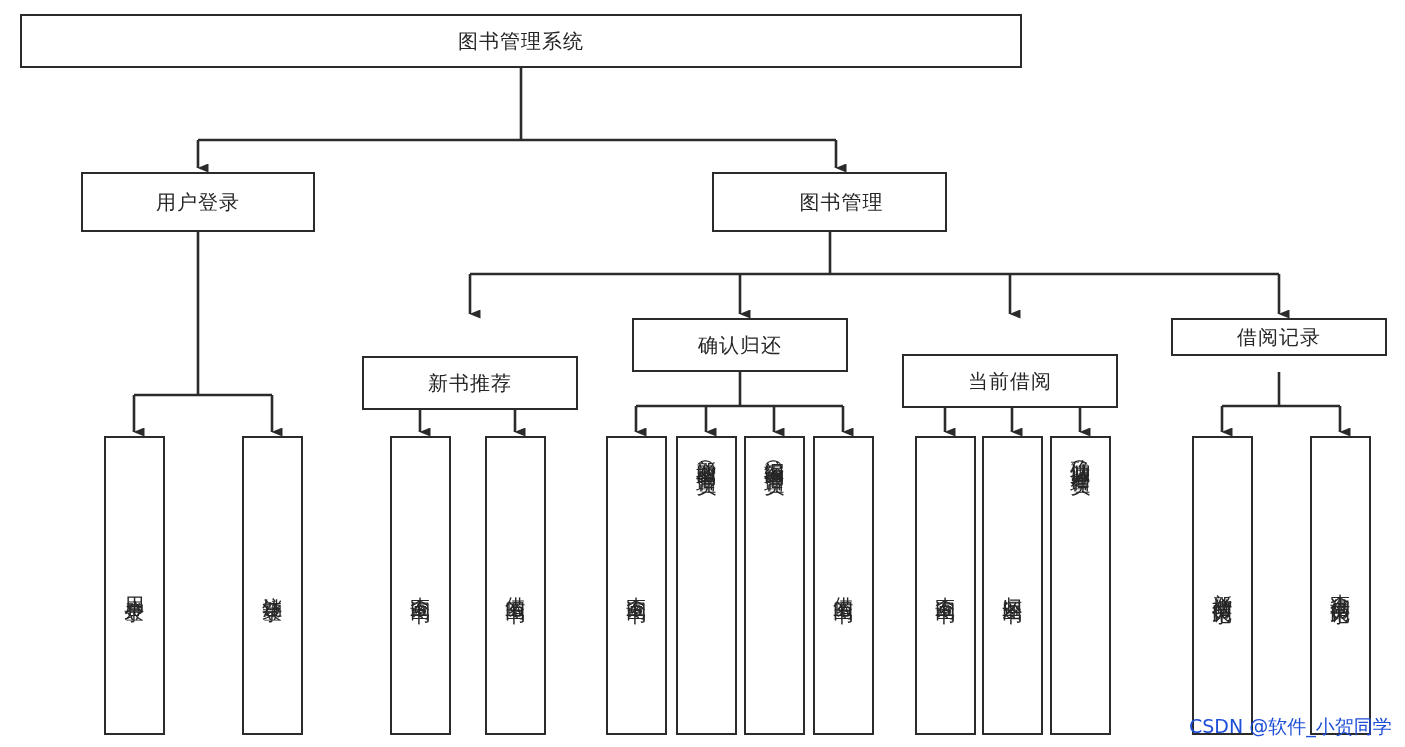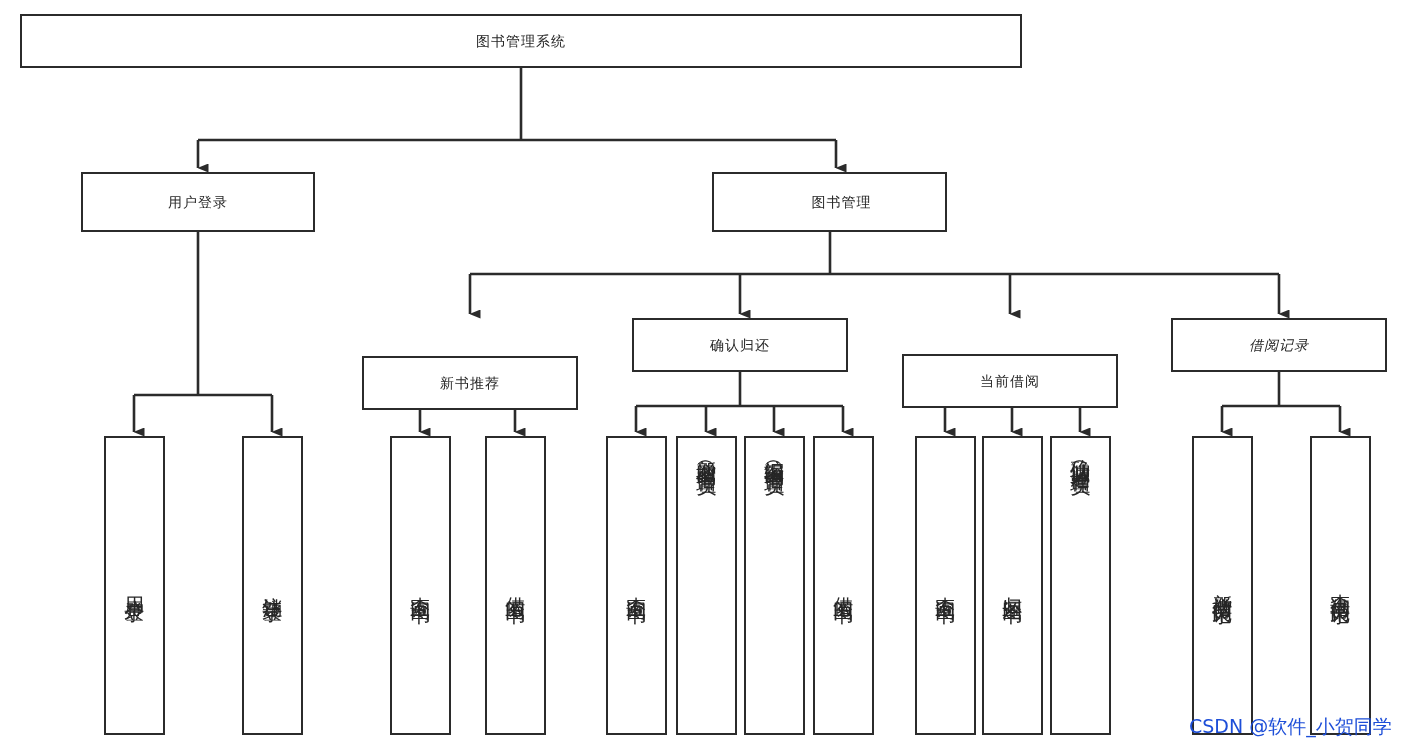--- a/index.html
+++ b/index.html
@@ -30,21 +30,21 @@
     box-sizing: border-box;
     background: #ffffff;
     border: 2.5px solid #2b2b2b;
     display: flex;
     align-items: center;
     justify-content: center;
     color: #262626;
     z-index: 2;
   }
   .node .label {
-    font-size: 14px;
+    font-size: 20px;
     line-height: 1.15;
     letter-spacing: 1px;
     white-space: nowrap;
     color: #262626;
   }
   
   .node.vertical {
     align-items: flex-start;
     justify-content: center;
     padding-top: 6px;
@@ -156,21 +156,21 @@
   </div>
 
   <div class="node" style="left:632px; top:318px; width:216px; height:54px;">
     <span class="label">确认归还</span>
   </div>
 
   <div class="node" style="left:902px; top:318px; width:216px; height:54px;margin-top:36px;">
     <span class="label">当前借阅</span>
   </div>
 
-  <div class="node" style="left:1171px; top:318px; width:216px; height:54px;font-style:italic;">
+  <div class="node" style="left:1171px; top:318px; width:216px; height:38px;">
     <span class="label">借阅记录</span>
   </div>
 
   <div class="node vertical centered" style="left:104px; top:436px; width:61px; height:299px;">
     <span class="label">用户登录</span>
   </div>
 
   <div class="node vertical centered" style="left:242px; top:436px; width:61px; height:299px;">
     <span class="label">注销登录</span>
   </div>

